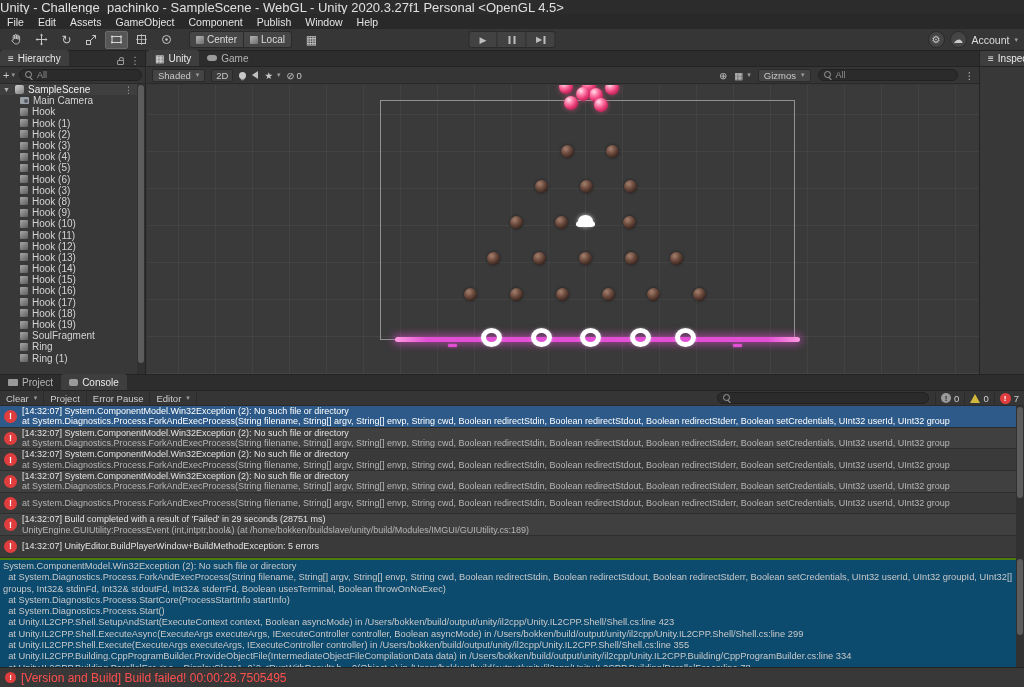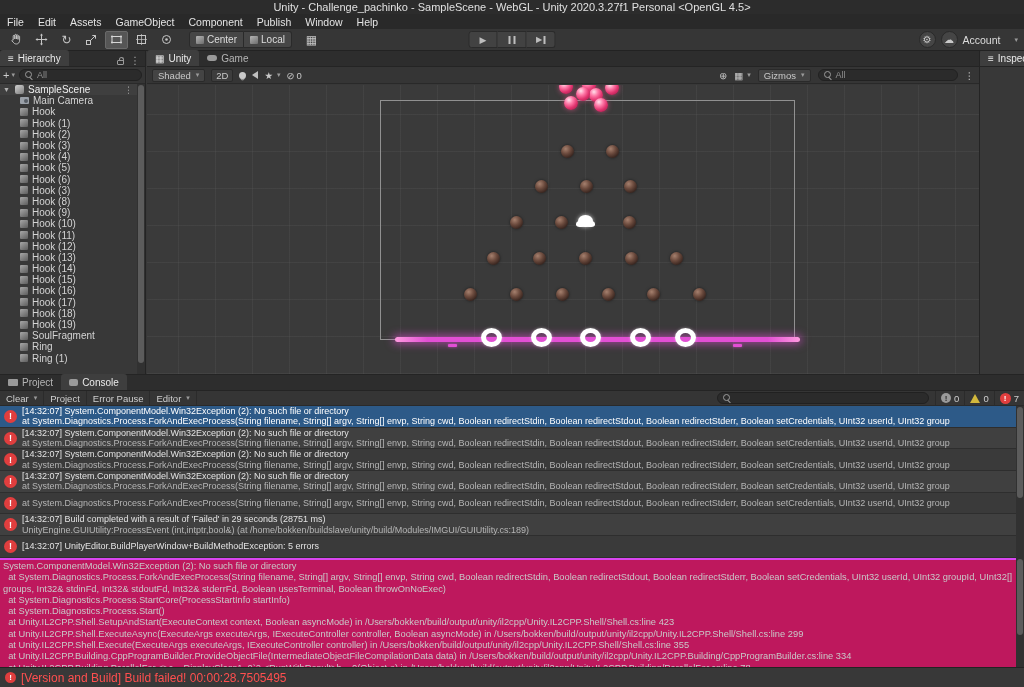--- a/index.html
+++ b/index.html
@@ -1,41 +1,41 @@
 <!DOCTYPE html>
 <html><head>
 <meta charset="utf-8">
 <style>
   *{margin:0;padding:0;box-sizing:border-box}
   html,body{width:1024px;height:687px;overflow:hidden;background:#333;font-family:"Liberation Sans",sans-serif}
   .app{position:relative;width:1024px;height:687px;background:#383838;color:#ccc;font-size:10px}
 
   
-  .titlebar{position:absolute;left:0;top:0;right:0;height:14px;background:#2c2c2c;display:flex;align-items:center;justify-content:center;font-size:11px;color:#e0e0e0}
+  .titlebar{position:absolute;left:0;top:0;right:0;height:14px;background:#2c2c2c;display:flex;align-items:center;font-size:13px;color:#e0e0e0}
   .menubar{position:absolute;left:0;top:14px;right:0;height:15px;background:#292929;display:flex;align-items:center;font-size:10.5px;color:#e4e4e4}
   .menu-item{padding:0 7px;height:100%;display:flex;align-items:center}
   .toolbar{position:absolute;left:0;top:29px;right:0;height:22px;background:#363636;border-bottom:1px solid #222;display:flex;align-items:center;padding:0 4px}
   .tool-group{display:flex;align-items:center}
   .tbtn{width:23px;height:18px;display:flex;align-items:center;justify-content:center;color:#c6c6c6;font-size:12px;border-radius:2px;margin:0 1px}
   .tbtn.selected{background:#565656;border:1px solid #6a6a6a}
   .seg-group{display:flex;margin-left:10px}
   .seg{display:flex;align-items:center;gap:3px;background:#464646;border:1px solid #2a2a2a;height:17px;padding:0 6px;font-size:10px;color:#ddd}
   .seg:first-child{border-radius:3px 0 0 3px}
   .seg:last-child{border-radius:0 3px 3px 0;border-left:none}
   .mini-ico{width:8px;height:8px;background:linear-gradient(145deg,#b5b5b5,#6d6d6d);border-radius:1px}
   .play-group{position:absolute;left:50%;top:2px;transform:translateX(-50%);display:flex}
   .pbtn{width:29px;height:17px;background:#424242;border:1px solid #2a2a2a;display:flex;align-items:center;justify-content:center;color:#bdbdbd;font-size:9px}
   .pbtn:first-child{border-radius:3px 0 0 3px}
   .pbtn:last-child{border-radius:0 3px 3px 0}
   .pbtn+.pbtn{border-left:none}
   .bars{width:7px;height:8px;border-left:2.5px solid #bdbdbd;border-right:2.5px solid #bdbdbd}
   .stepbar{width:2px;height:8px;background:#bdbdbd;margin-left:1px}
   .right-group{position:absolute;right:6px;top:2px;display:flex;align-items:center;gap:5px}
   .circle-btn{width:17px;height:17px;border-radius:50%;background:#454545;border:1px solid #292929;display:flex;align-items:center;justify-content:center;font-size:10px;color:#c9c9c9}
-  .account-btn{display:flex;align-items:center;gap:12px;font-size:10.5px;color:#ddd}
+  .account-btn{display:flex;align-items:center;gap:3px;font-size:10.5px;color:#ddd}
 
   
   .panel-tabbar{height:16px;background:#2d2d2d;display:flex;align-items:flex-end;border-bottom:1px solid #242424}
   .ptab{height:16px;display:flex;align-items:center;gap:4px;padding:0 8px;font-size:10px;color:#b5b5b5;white-space:nowrap}
   .ptab.active{background:#3e3e3e;color:#eaeaea;border-radius:3px 3px 0 0}
   .tabbar-right{margin-left:auto;display:flex;align-items:center;gap:6px;padding-right:5px;color:#aaa;font-size:10px}
   .dim{font-size:7px;color:#9a9a9a;margin-left:2px}
   .searchbox{height:12px;background:#2b2b2b;border:1px solid #212121;border-radius:7px;display:flex;align-items:center;gap:4px;padding:0 5px;color:#8f8f8f;font-size:9px}
   .mag{width:8px;height:8px;position:relative;display:inline-block;flex:0 0 8px}
   .mag::before{content:"";position:absolute;width:5px;height:5px;border:1px solid #9a9a9a;border-radius:50%;left:0;top:0}
@@ -98,21 +98,21 @@
   .console-list{position:absolute;left:0;top:31px;right:8px;height:152px;overflow:hidden;background:#383838}
   .console-row{height:21.7px;display:flex;align-items:center;gap:5px;padding:0 4px;border-bottom:1px solid #2e2e2e;background:#3a3a3a;overflow:hidden}
   .console-row.alt{background:#404040}
   .console-row.selected{background:#2d5a88}
   .err-icon{flex:0 0 13px;width:13px;height:13px;border-radius:50%;background:#e03e3e;color:#fff;font-weight:bold;font-size:9px;display:flex;align-items:center;justify-content:center}
   .log-text{overflow:hidden}
   .log-line1{font-size:9px;color:#e2e2e2;white-space:nowrap;line-height:10.5px}
   .log-line2{font-size:9px;color:#b5b5b5;white-space:nowrap;line-height:10.5px}
   .selected .log-line1,.selected .log-line2{color:#fff}
   .list-scroll{position:absolute;right:0;top:31px;height:152px;width:8px;background:#313131}
-  .console-detail{position:absolute;left:0;top:183px;right:8px;bottom:0;background:#be185d;border-top:2px solid #d946ef;padding:1px 3px;overflow:hidden}
+  .console-detail{position:absolute;left:0;top:183px;right:8px;bottom:0;background:#0c4a6e;border-top:2px solid #4d7c0f;padding:1px 3px;overflow:hidden}
   .detail-line{font-size:9.3px;line-height:11.3px;color:#c9c9c9;white-space:pre-wrap;word-break:break-word}
   .detail-scroll{position:absolute;right:0;top:183px;bottom:0;width:8px;background:#313131}
 
   
   .statusbar{position:absolute;left:0;bottom:0;right:0;height:20px;background:#383838;border-top:1px solid #232323;display:flex;align-items:center;gap:5px;padding:0 5px}
   .status-msg{color:#ff4f4f;font-size:12px;white-space:nowrap}
 </style>
 </head>
 <body>
 

